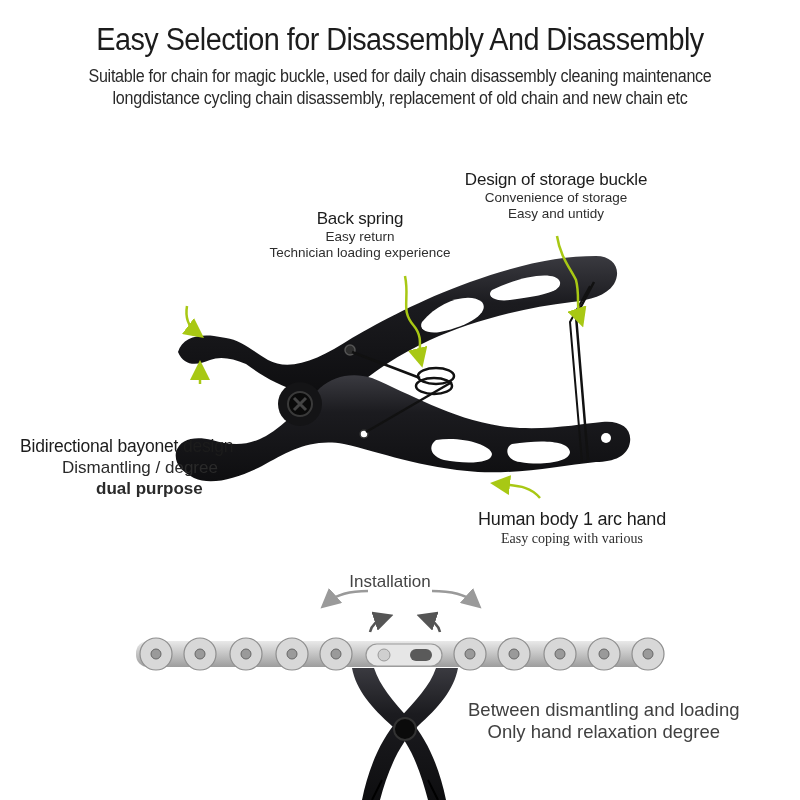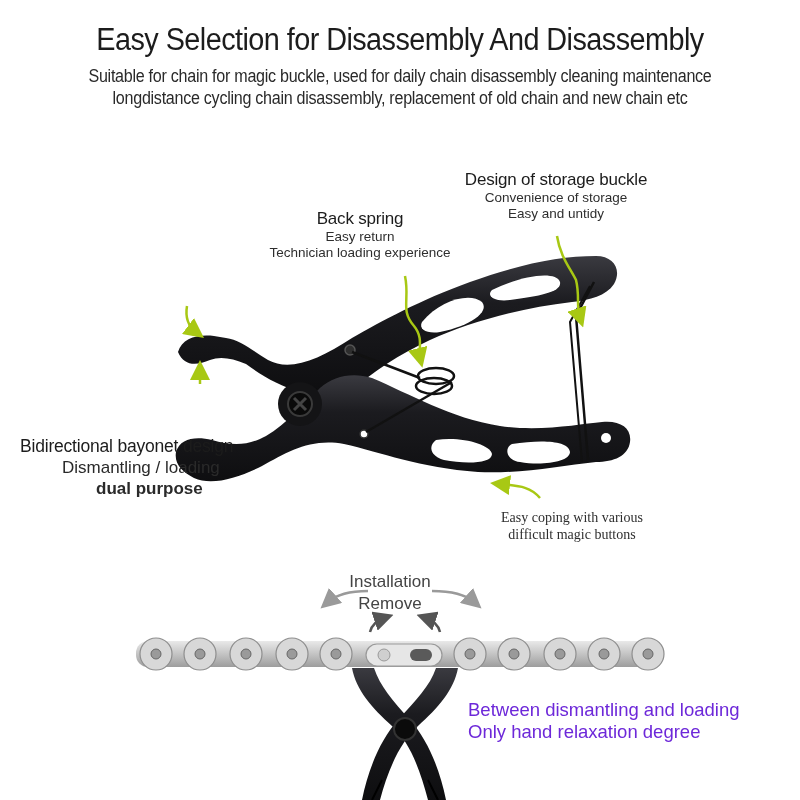--- a/index.html
+++ b/index.html
@@ -28,21 +28,21 @@
     .bayonet .line { font-size: 17px; line-height: 21px; color: #2a2a2a; }
     .bayonet .l1 { padding-left: 42px; }
     .bayonet .l2 { padding-left: 76px; font-weight: bold; }
 
     .arc-hand { left: 456px; top: 509px; width: 232px; }
     .arc-hand .head { font-size: 18px; }
     .arc-hand .line { font-size: 14px; line-height: 17px; font-family: Liberation Serif, serif; }
 
     .install { position: absolute; left: 328px; top: 571px; width: 124px; text-align: center; font-size: 17px; color: #444; line-height: 22px; }
 
-    .relax { position: absolute; left: 468px; top: 699px; font-size: 18.5px; color: #6d28d9; line-height: 22px; white-space: nowrap; }
+    .relax { position: absolute; left: 468px; top: 699px; font-size: 18.5px; color: #404040; line-height: 22px; white-space: nowrap; text-align: center; }
 
     svg.art { position: absolute; left: 0; top: 0; }
   </style>
 </head>
 <body>
 
 <div class="title">Easy Selection for Disassembly And Disassembly</div>
 <div class="subtitle sub1">Suitable for chain for magic buckle, used for daily chain disassembly cleaning maintenance</div>
 <div class="subtitle sub2">longdistance cycling chain disassembly, replacement of old chain and new chain etc</div>
 
@@ -173,30 +173,29 @@
 </div>
 
 <div class="callout" style="left:240px; top:209px; width:240px;">
   <div class="head">Back spring</div>
   <div class="line">Easy return</div>
   <div class="line">Technician loading experience</div>
 </div>
 
 <div class="callout bayonet">
   <div class="head">Bidirectional bayonet design</div>
-  <div class="line l1">Dismantling / loading</div>
+  <div class="line l1">Dismantling / degree</div>
   <div class="line l2">dual purpose</div>
 </div>
 
 <div class="callout arc-hand">
+  <div class="head">Human body 1 arc hand</div>
   <div class="line">Easy coping with various</div>
-  <div class="line">difficult magic buttons</div>
 </div>
 
 <div class="install">
   <div>Installation</div>
-  <div>Remove</div>
 </div>
 
 <div class="relax">
   <div>Between dismantling and loading</div>
   <div>Only hand relaxation degree</div>
 </div>
 
 </body></html>

